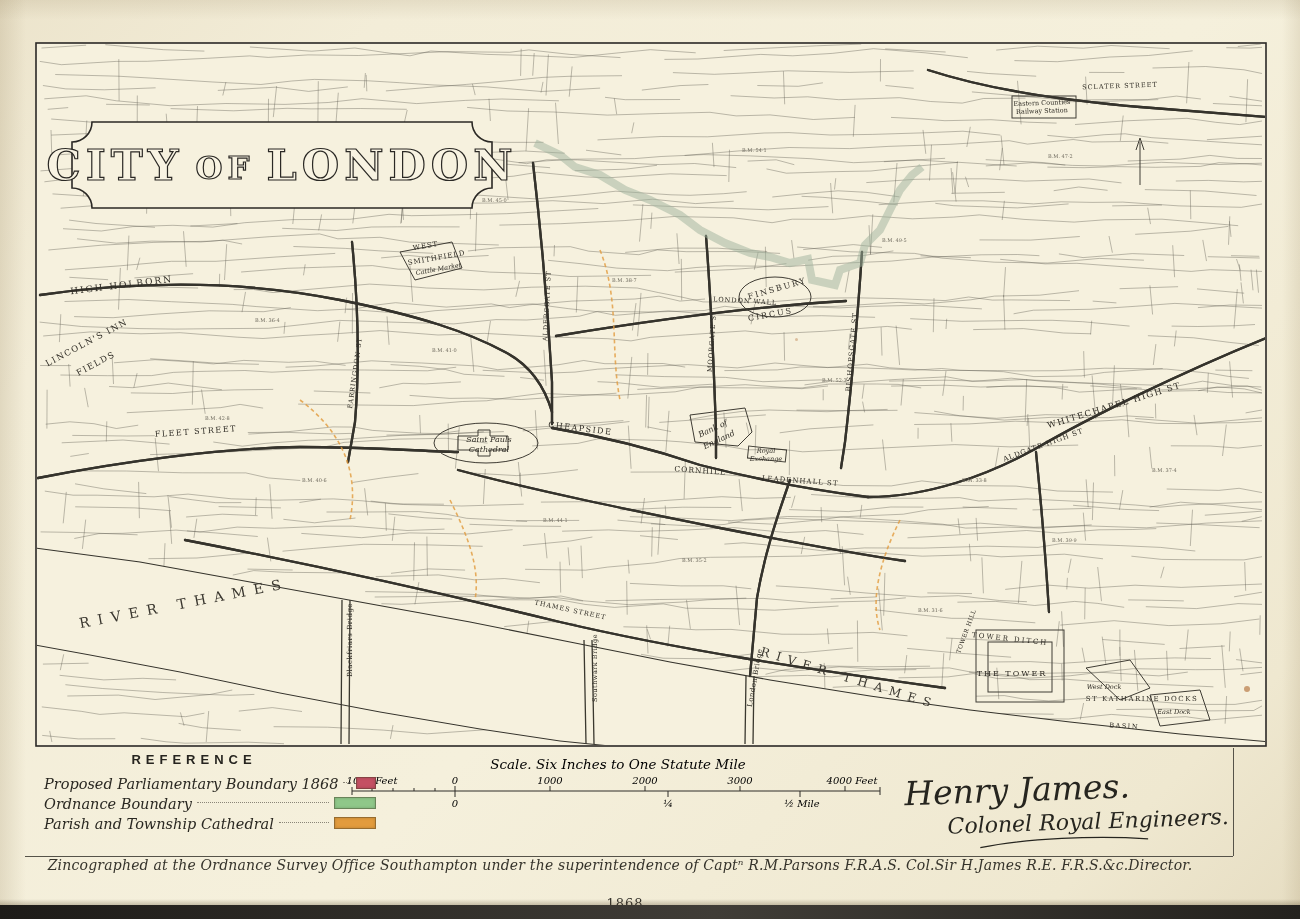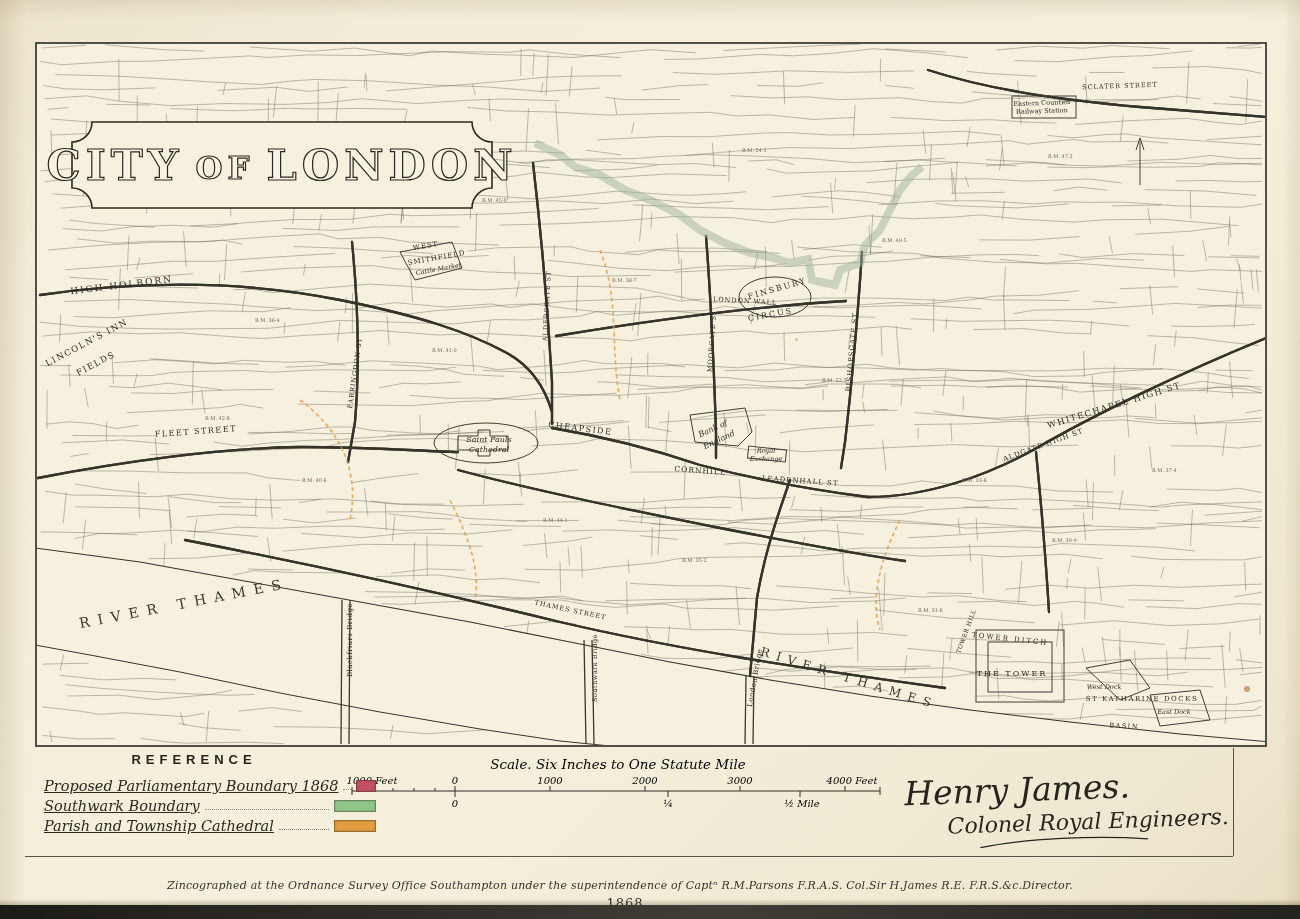--- a/index.html
+++ b/index.html
@@ -21,32 +21,32 @@
   .i{font-family:"DejaVu Serif",serif;font-style:italic;}
   .w{font-family:"DejaVu Serif",serif;fill:#3a372f;}
   .bm{font-family:"DejaVu Serif",serif;fill:#6e6a5e;}
   .texture{stroke:#5c5950;stroke-width:.55;opacity:.72;fill:none;}
   #roads{stroke:#35332c;stroke-width:2.3;fill:none;stroke-linecap:round;}
   .roads-inner{stroke:#f6f1de;stroke-width:1.0;fill:none;}
   .landmark{stroke:#3f3c34;stroke-width:1;fill:none;}
   .legend{position:absolute;left:44px;top:752px;width:332px;}
   .legend-heading{text-align:center;width:300px;font-family:"Liberation Sans",sans-serif;
     font-weight:bold;font-size:13px;letter-spacing:5px;color:#26241f;margin-bottom:7px;}
-  .legend-row{display:flex;align-items:flex-end;height:20px;text-decoration:underline;}
+  .legend-row{display:flex;align-items:center;height:20px;}
   .legend-label{font-style:italic;font-size:14.5px;color:#2a2822;white-space:nowrap;}
   .leader{flex:1;border-bottom:1px dotted #8a8577;margin:0 5px 4px 5px;min-width:8px;}
   .swatch{width:40px;height:10px;margin-bottom:2px;border:1px solid rgba(60,50,30,.45);
     box-shadow:inset 0 0 3px rgba(0,0,0,.18);}
   .signature{position:absolute;left:905px;top:768px;width:360px;transform:rotate(-2deg);
     font-style:italic;color:#26251f;}
   .sig-line1{font-size:33px;}
   .sig-line2{font-size:22px;margin-left:42px;margin-top:2px;}
   .sig-flourish{margin-left:70px;display:block;}
-  .imprint{position:absolute;left:0;top:879px;width:1240px;text-align:center;
-    font-style:italic;font-size:11px;color:#35332b;letter-spacing:.2px;}
+  .imprint{position:absolute;left:0;top:857px;width:1240px;text-align:center;
+    font-style:italic;font-size:14px;color:#35332b;letter-spacing:.2px;}
   .year{position:absolute;left:585px;top:896px;width:80px;text-align:center;
     font-size:13px;letter-spacing:1px;color:#33312b;}
   .rule-h{position:absolute;left:25px;top:856px;width:1208px;border-top:1px solid #565349;}
   .rule-v{position:absolute;left:1233px;top:748px;height:108px;border-left:1px solid #565349;}
   .speck{position:absolute;border-radius:50%;background:#b4713a;opacity:.65;}
 </style>
 </head>
 <body>
 
 <div class="sheet">
@@ -210,21 +210,21 @@
 
   
   <div class="legend">
     <div class="legend-heading">REFERENCE</div>
     <div class="legend-row">
       <span class="legend-label">Proposed Parliamentary Boundary 1868</span>
       <span class="leader"></span>
       <span class="swatch" style="background: rgb(196, 80, 99);"></span>
     </div>
     <div class="legend-row">
-      <span class="legend-label">Southwark Boundary</span>
+      <span class="legend-label">Ordnance Boundary</span>
       <span class="leader"></span>
       <span class="swatch" style="background: rgb(143, 199, 137);"></span>
     </div>
     <div class="legend-row">
       <span class="legend-label">Parish and Township Cathedral</span>
       <span class="leader"></span>
       <span class="swatch" style="background: rgb(226, 155, 61);"></span>
     </div>
   </div>
 

